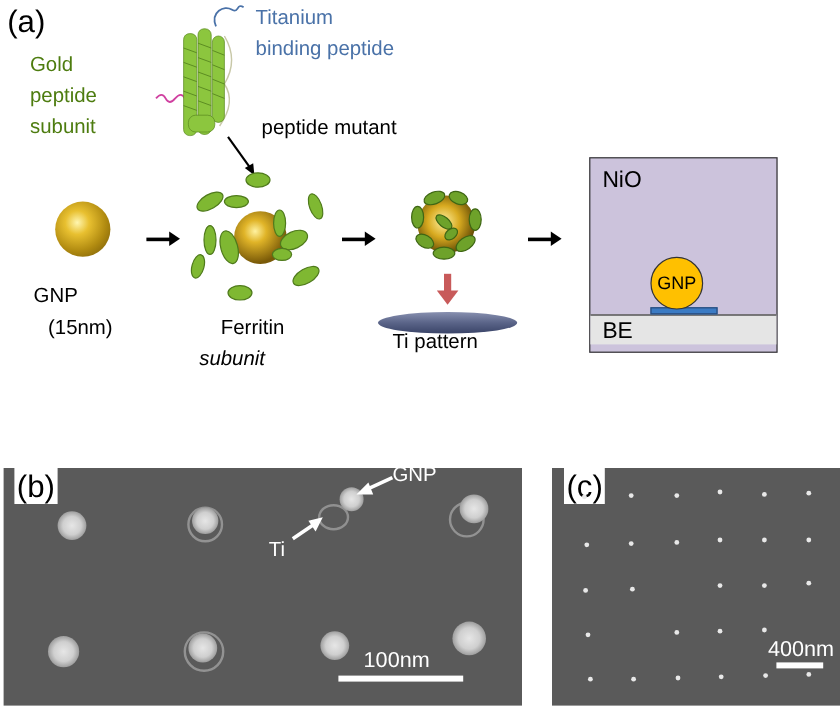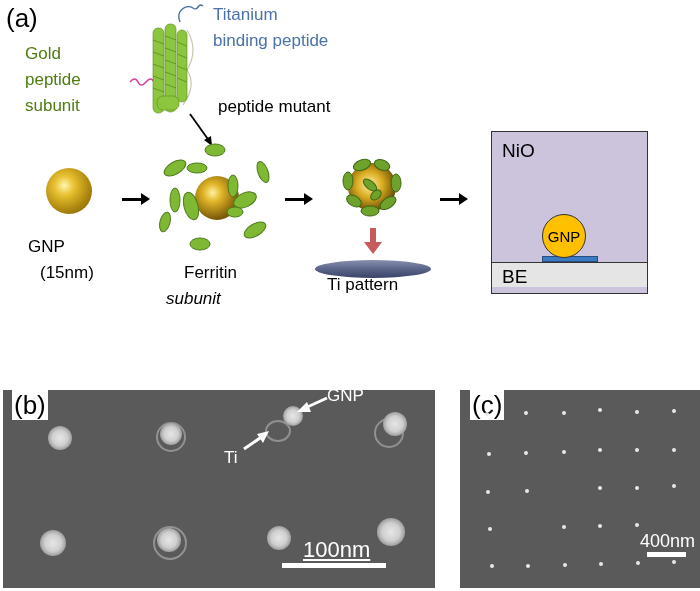--- a/index.html
+++ b/index.html
@@ -175,21 +175,21 @@
   <svg class="abs" style="left:292px;top:4px;" width="34" height="20">
     <line x1="32" y1="4" x2="8" y2="15" stroke="#fff" stroke-width="3"></line>
     <polygon points="2,18 12,8 16,18" fill="#fff"></polygon>
   </svg>
   <div class="wtxt" style="left:221px;top:58px;">Ti</div>
   <svg class="abs" style="left:238px;top:38px;" width="30" height="24">
     <line x1="3" y1="21" x2="22" y2="8" stroke="#fff" stroke-width="3"></line>
     <polygon points="28,3 16,6 22,15" fill="#fff"></polygon>
   </svg>
 
-  <div class="wtxt" style="left:300px;top:150px;font-size:22px;text-decoration:underline;">100nm</div>
+  <div class="wtxt" style="left:300px;top:150px;font-size:18px;">100nm</div>
   <div class="scalebar" style="left:279px;top:173px;width:104px;"></div>
 </div>
 
 <div class="sem" style="left:460px;top:390px;width:240px;height:198px;">
   <div class="tag" style="left:10px;top:0px;">(c)</div>
 
   <div class="sdot" style="left:25px;top:22px;"></div>
   <div class="sdot" style="left:64px;top:21px;"></div>
   <div class="sdot" style="left:102px;top:21px;"></div>
   <div class="sdot" style="left:138px;top:18px;"></div>

